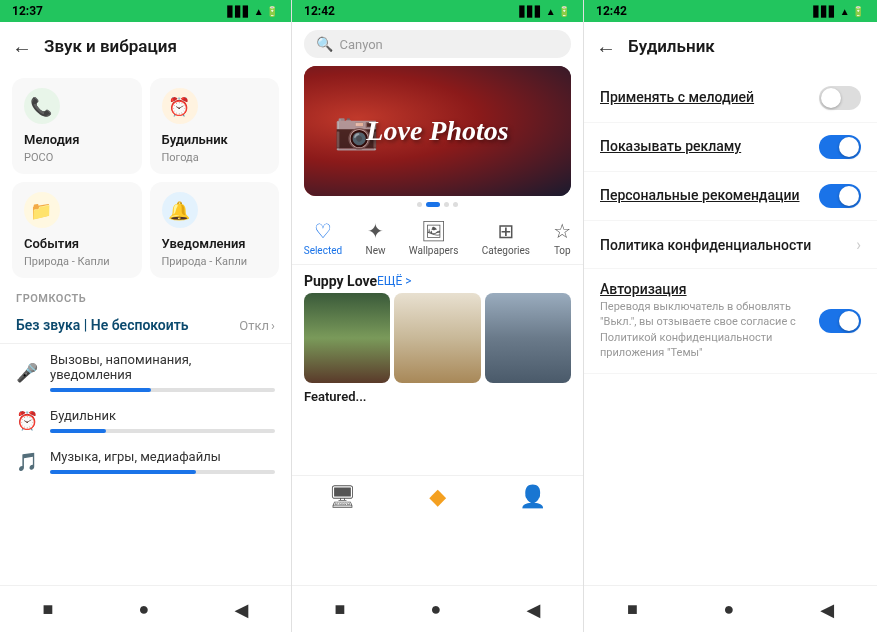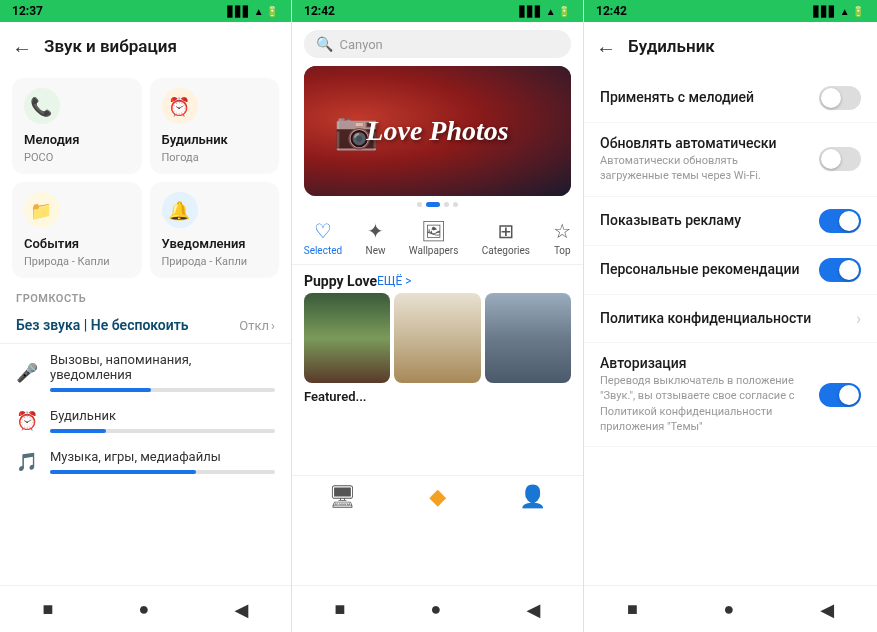--- a/index.html
+++ b/index.html
@@ -274,21 +274,21 @@
     }
 
     .setting-item {
       display: flex;
       align-items: center;
       justify-content: space-between;
       padding: 12px 16px;
       border-bottom: 1px solid #f5f5f5;
     }
     .setting-content { flex: 1; padding-right: 12px; }
-    .setting-name { font-size: 14px; font-weight: 500; color: #1a1a1a; margin-bottom: 2px; }
+    .setting-name { font-size: 14px; font-weight: 500; color: #1a1a1a; margin-bottom: 2px; text-decoration: underline; }
     .setting-desc { font-size: 11px; color: #999; line-height: 1.4; }
 
     .toggle {
       width: 42px;
       height: 24px;
       border-radius: 12px;
       position: relative;
       flex-shrink: 0;
       cursor: pointer;
     }
@@ -508,29 +508,20 @@
 
     <div class="setting-item">
       <div class="setting-content">
         <div class="setting-name">Применять с мелодией</div>
       </div>
       <div class="toggle off">
         <div class="toggle-thumb"></div>
       </div>
     </div>
 
-    <div class="setting-item">
-      <div class="setting-content">
-        <div class="setting-name">Обновлять автоматически</div>
-        <div class="setting-desc">Автоматически обновлять загруженные темы через Wi-Fi.</div>
-      </div>
-      <div class="toggle off">
-        <div class="toggle-thumb"></div>
-      </div>
-    </div>
 
     <div class="setting-item">
       <div class="setting-content">
         <div class="setting-name">Показывать рекламу</div>
       </div>
       <div class="toggle on">
         <div class="toggle-thumb"></div>
       </div>
     </div>
 
@@ -544,21 +535,21 @@
     </div>
 
     <div class="privacy-item">
       <span class="privacy-name">Политика конфиденциальности</span>
       <span class="setting-arrow">›</span>
     </div>
 
     <div class="setting-item">
       <div class="setting-content">
         <div class="setting-name">Авторизация</div>
-        <div class="setting-desc">Переводя выключатель в положение "Звук.", вы отзываете свое согласие с Политикой конфиденциальности приложения "Темы"</div>
+        <div class="setting-desc">Переводя выключатель в обновлять "Вькл.", вы отзываете свое согласие с Политикой конфиденциальности приложения "Темы"</div>
       </div>
       <div class="toggle on">
         <div class="toggle-thumb"></div>
       </div>
     </div>
 
   </div>
 
   <div class="nav-bar" style="margin-top:auto; border-top: 1px solid #f0f0f0;">
     <span class="nav-btn">■</span>

